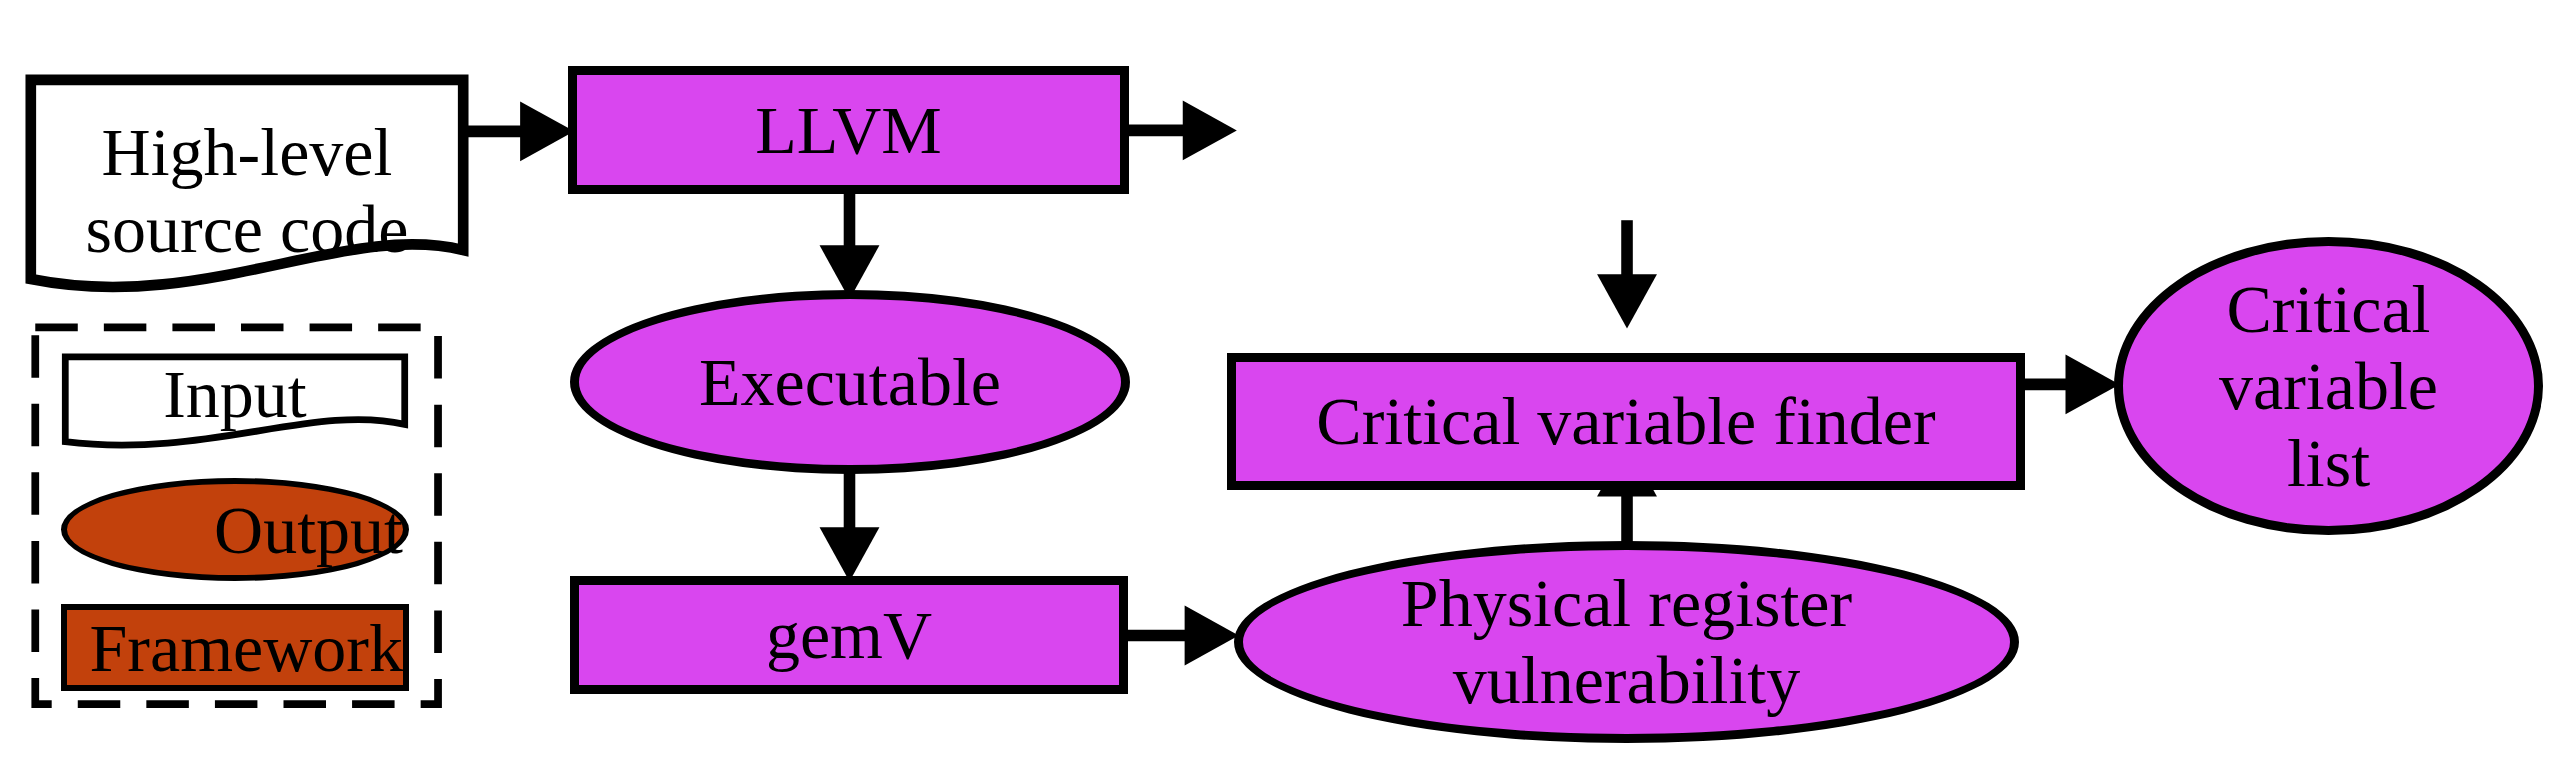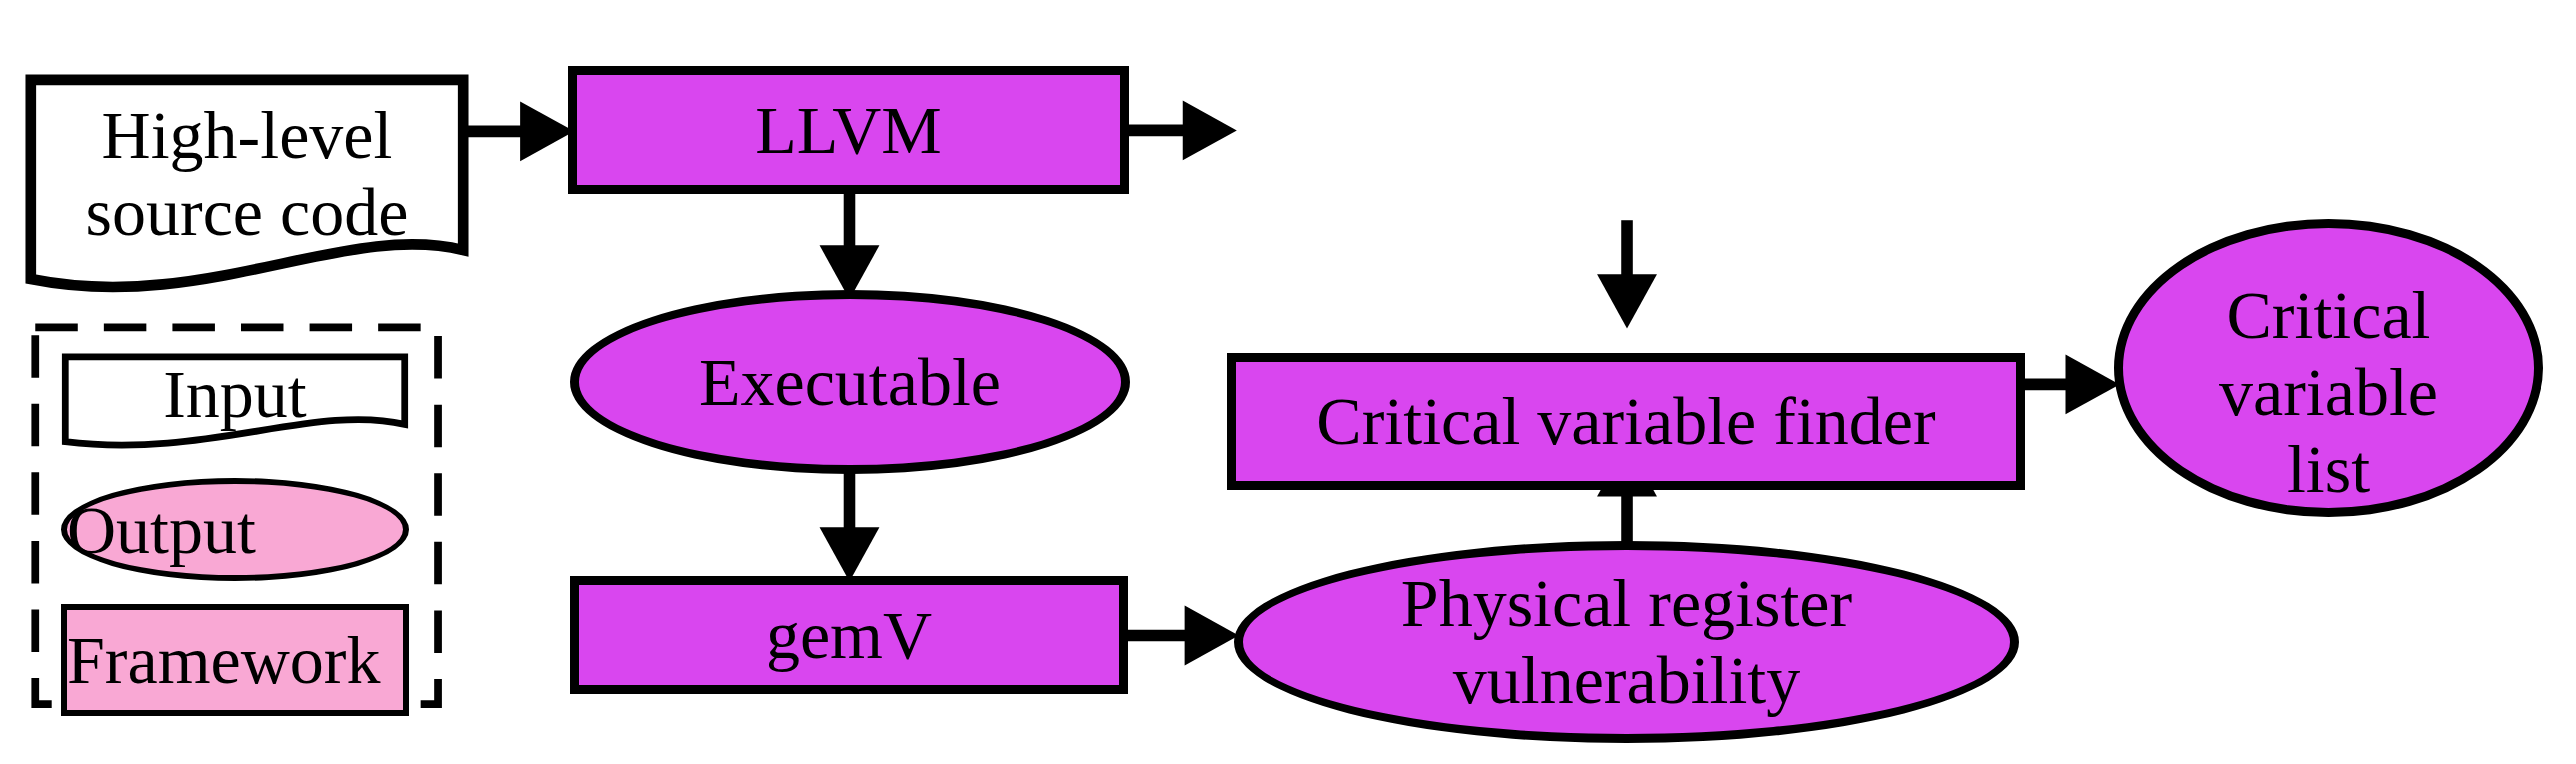--- a/index.html
+++ b/index.html
@@ -18,22 +18,22 @@
     white-space:pre-line;font-size:68px;line-height:77px;color:#000000;
   }
   .docnode{position:absolute;}
   .docnode svg{position:absolute;left:0;top:0;}
   .docnode .overlay{
     position:absolute;left:0;right:0;display:flex;align-items:center;justify-content:center;
     text-align:center;
   }
   .legend-label{font-size:68px;line-height:60px;white-space:pre-line;color:#000000;}
   .legend-shape{
-    position:absolute;box-sizing:border-box;background:#f9a8d4;
-    display:flex;align-items:center;justify-content:flex-start;text-align:center;
+    position:absolute;box-sizing:border-box;background:#c2410c;
+    display:flex;align-items:center;justify-content:flex-end;text-align:center;
   }
   .legend-ellipse{border:6.8px solid #000000;border-radius:50%;}
   .legend-rect{border:6.8px solid #000000;}
 </style>
 </head>
 <body>
 
 <div class="canvas">
 
   <svg class="layer" viewBox="0 0 2666 791">
@@ -80,40 +80,40 @@
       </g>
     </g>
 
     <rect x="36" y="339" width="417" height="390" fill="none" stroke="#000000" stroke-width="8" stroke-dasharray="44 27"></rect>
   </svg>
 
   <div class="docnode" style="left:25px;top:74px;width:444px;height:237px;">
     <svg width="444" height="237" viewBox="0 0 459 245">
       <path d="M 6,6 L 453,6 L 453,182 C 330,152 185,248 6,212 Z" fill="#ffffff" stroke="#000000" stroke-width="11" stroke-linejoin="miter"></path>
     </svg>
-    <div class="overlay" style="top:1px;height:198px;">
+    <div class="overlay" style="top:18px;height:198px;">
       <div class="label">High-level
 source code</div>
     </div>
   </div>
 
   <div class="node rect" style="left:568px;top:66px;width:561px;height:128px;">
     <div class="label">LLVM</div>
   </div>
 
 
   <div class="node ellipse" style="left:570px;top:290px;width:560px;height:184px;">
     <div class="label">Executable</div>
   </div>
 
   <div class="node rect" style="left:1227px;top:321px;width:798px;height:137px;margin-top:32px;">
     <div class="label">Critical variable finder</div>
   </div>
 
-  <div class="node ellipse" style="left:2114px;top:219px;width:429px;height:298px;align-items:flex-end;">
+  <div class="node ellipse" style="left:2114px;top:237px;width:429px;height:298px;">
     <div class="label">Critical
 variable
 list</div>
   </div>
 
   <div class="node rect" style="left:570px;top:576px;width:558px;height:118px;align-items:center;">
     <div class="label">gemV</div>
   </div>
 
   <div class="node ellipse" style="left:1234px;top:541px;width:785px;height:202px;">
@@ -127,18 +127,18 @@
     </svg>
     <div class="overlay" style="top:0;height:81px;">
       <div class="legend-label">Input</div>
     </div>
   </div>
 
   <div class="legend-shape legend-ellipse" style="left:61px;top:478px;width:348px;height:103px;">
     <div class="legend-label">Output</div>
   </div>
 
-  <div class="legend-shape legend-rect" style="left:61px;top:604px;width:348px;height:112px;">
+  <div class="legend-shape legend-rect" style="left:61px;top:604px;width:348px;height:87px;">
     <div class="legend-label">Framework</div>
   </div>
 
 </div>
 
 
 </body></html>

